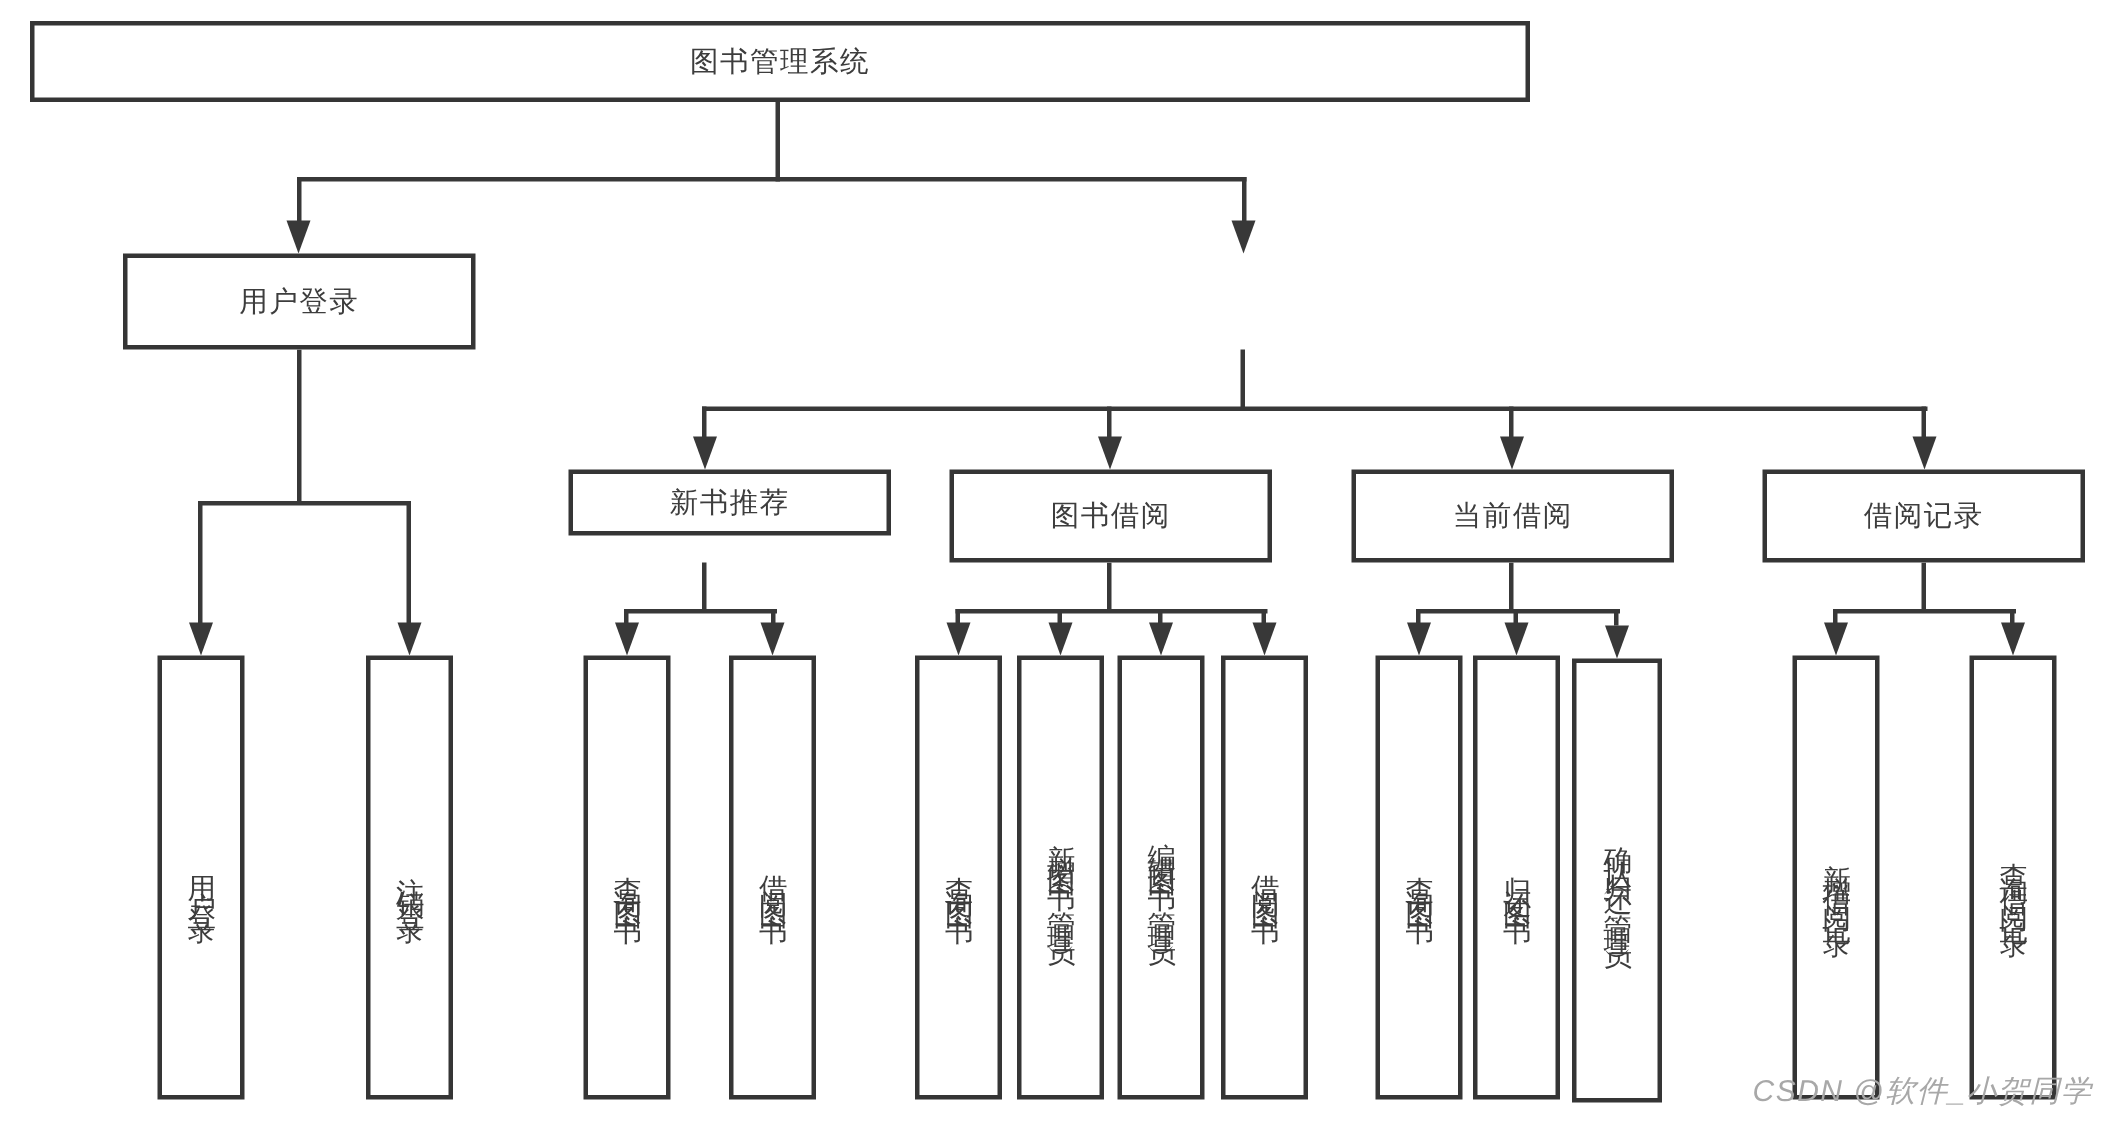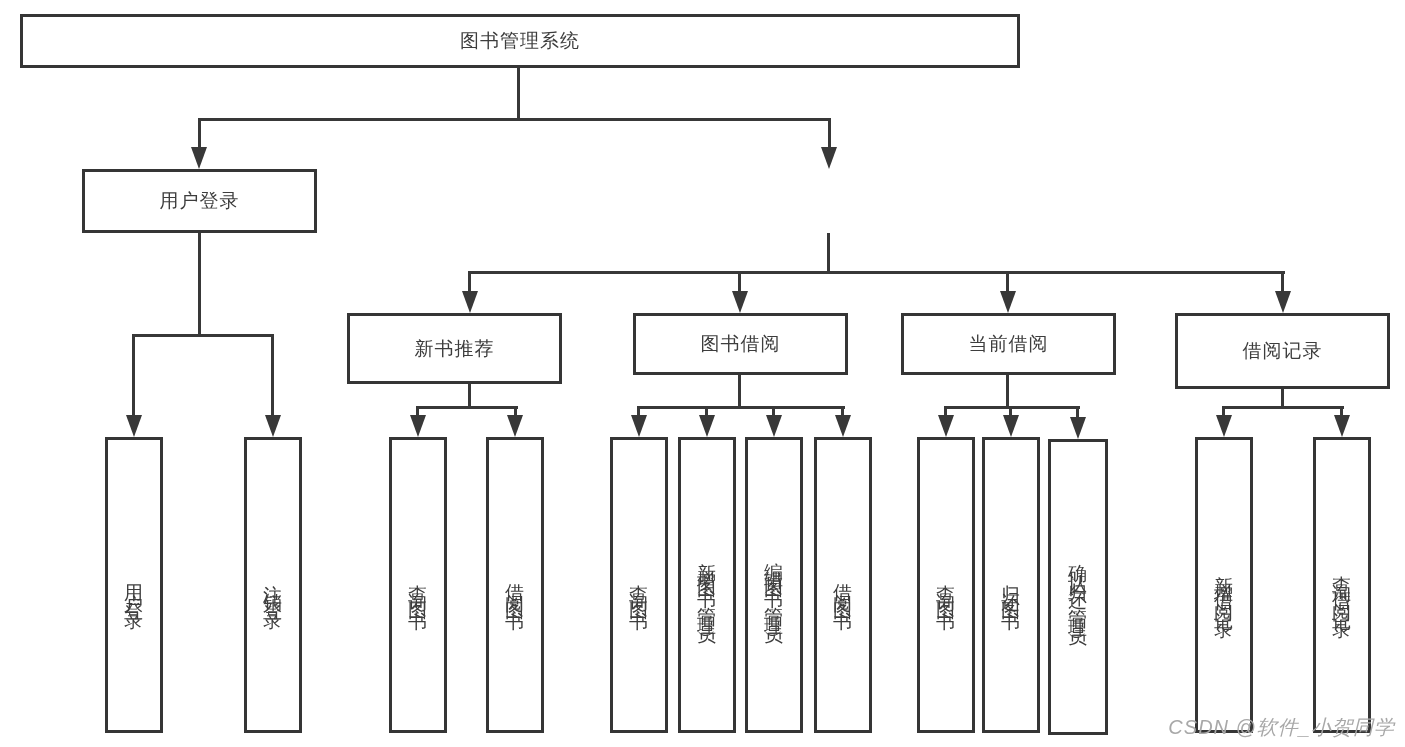--- a/index.html
+++ b/index.html
@@ -50,24 +50,24 @@
 </style>
 </head>
 <body>
 
 <div class="canvas">
 
   <div class="node" style="left:20px;top:14px;width:1000px;height:54px">图书管理系统</div>
 
   <div class="node" style="left:82px;top:169px;width:235px;height:64px">用户登录</div>
 
-  <div class="node" style="left:347px;top:313px;width:215px;height:71px">新书推荐</div>
+  <div class="node" style="left:379px;top:313px;width:215px;height:44px">新书推荐</div>
   <div class="node" style="left:901px;top:313px;width:215px;height:62px">当前借阅</div>
   <div class="node" style="left:633px;top:313px;width:215px;height:62px">图书借阅</div>
-  <div class="node" style="left:1175px;top:313px;width:215px;height:76px">借阅记录</div>
+  <div class="node" style="left:1175px;top:313px;width:215px;height:62px">借阅记录</div>
 
   <div class="node v" style="left:105px;top:437px;width:58px;height:296px">用户登录</div>
   <div class="node v" style="left:244px;top:437px;width:58px;height:296px">注销登录</div>
 
   <div class="node v" style="left:389px;top:437px;width:58px;height:296px">查询图书</div>
   <div class="node v" style="left:486px;top:437px;width:58px;height:296px">借阅图书</div>
 
   <div class="node v" style="left:610px;top:437px;width:58px;height:296px">查询图书</div>
   <div class="node v" style="left:678px;top:437px;width:58px;height:296px">新增图书（管理员）</div>
   <div class="node v" style="left:745px;top:437px;width:58px;height:296px">编辑图书（管理员）</div>

